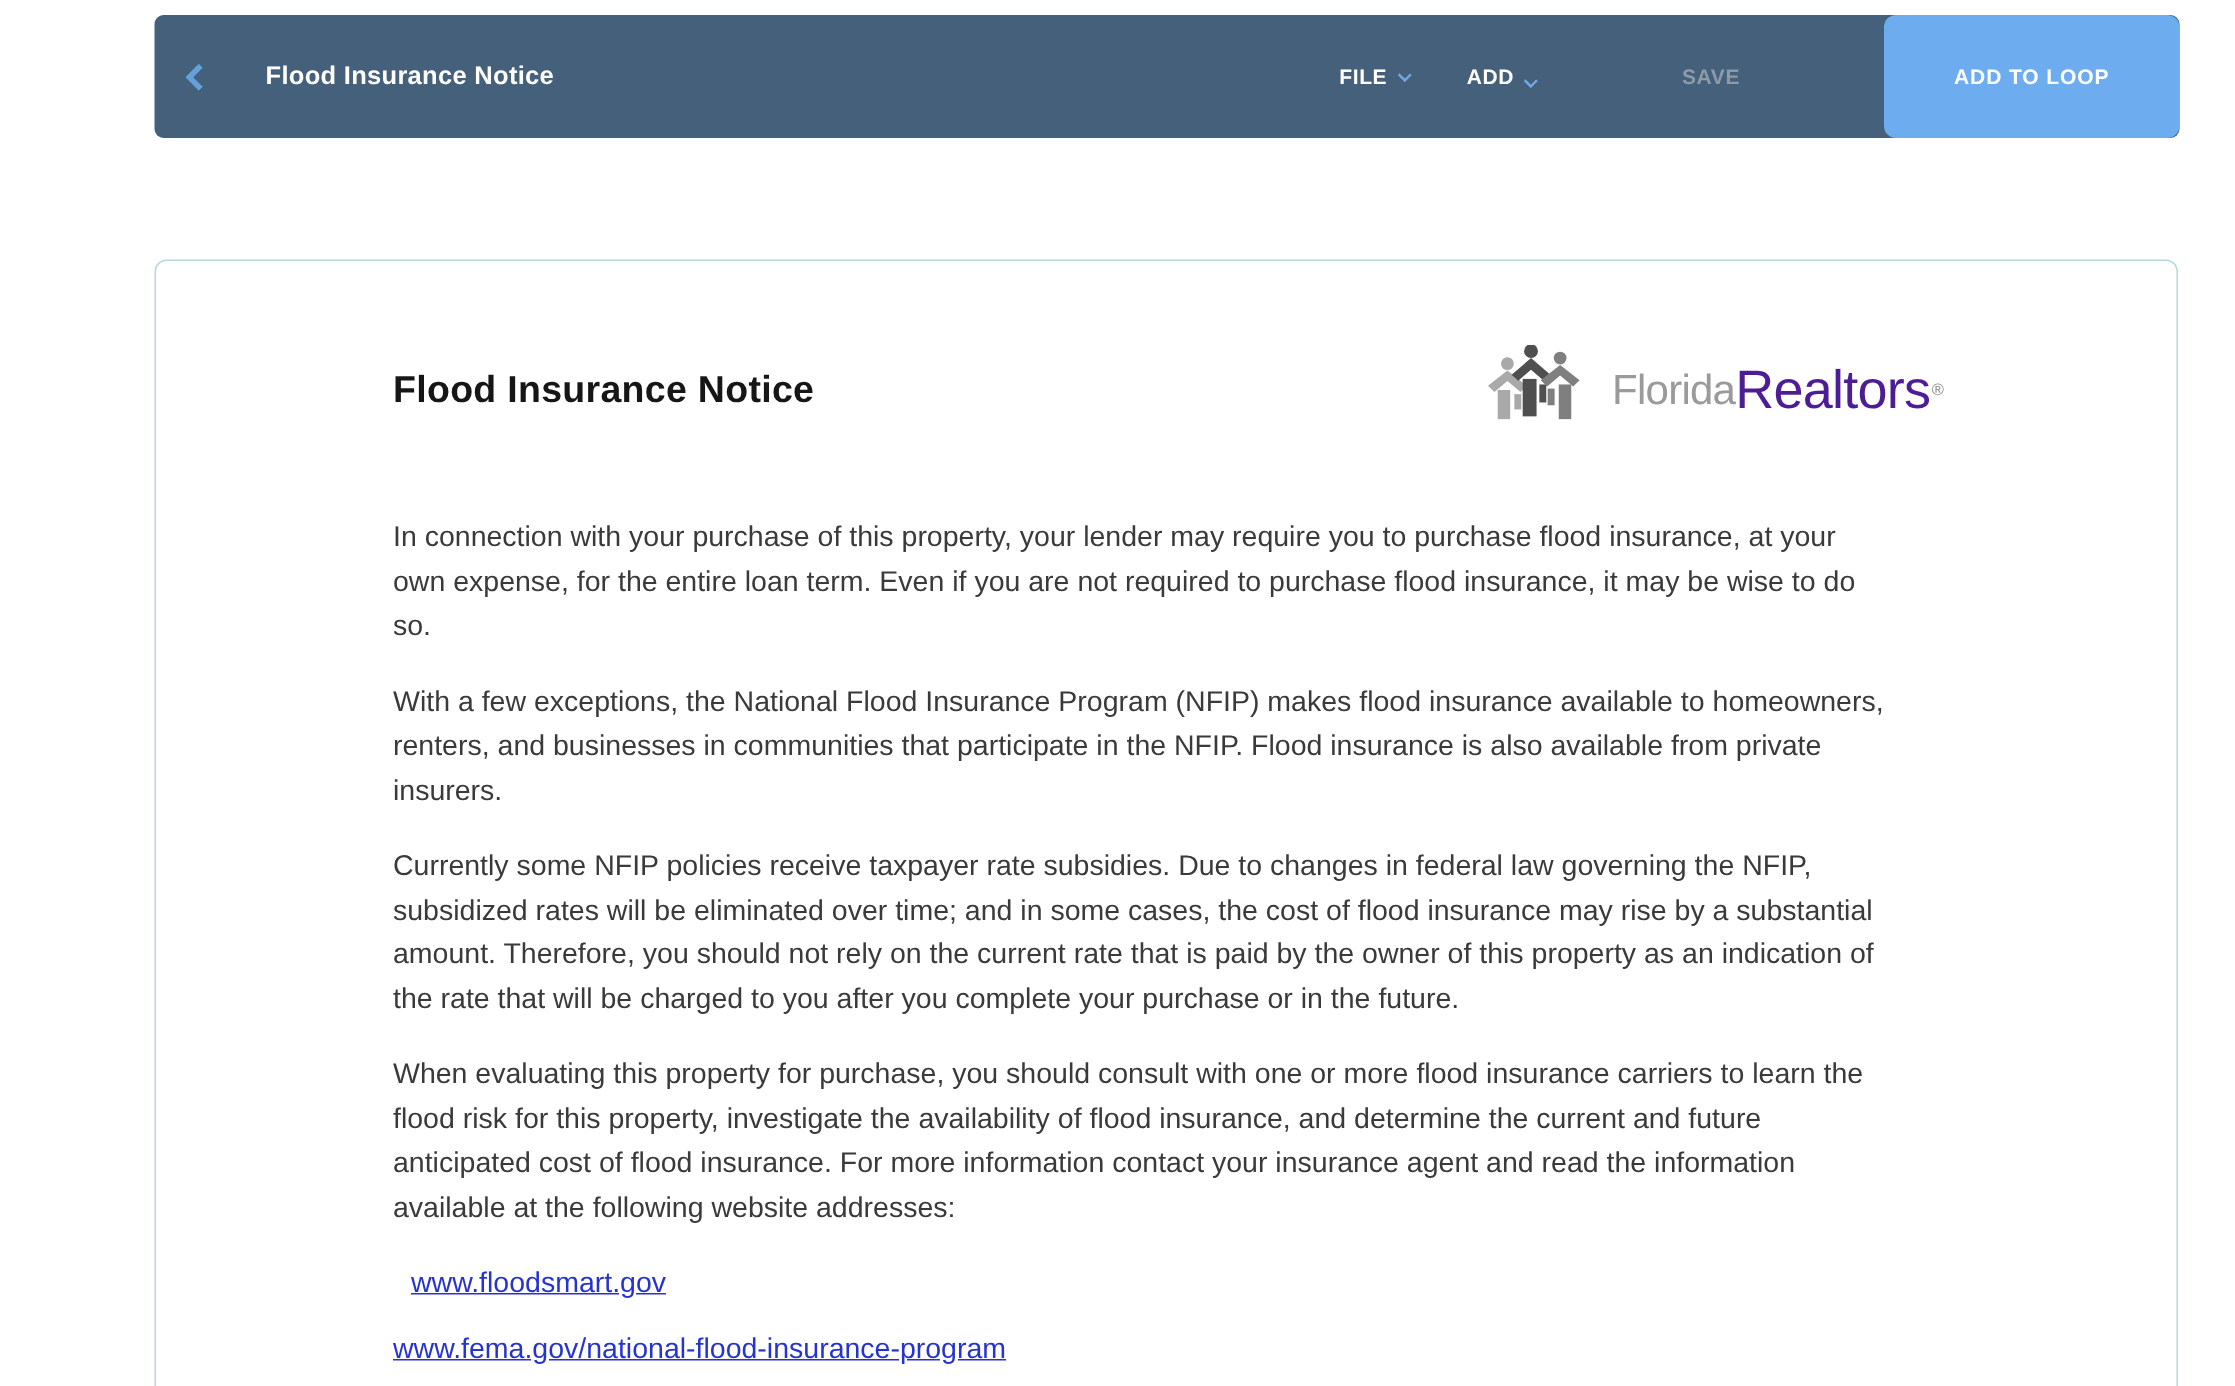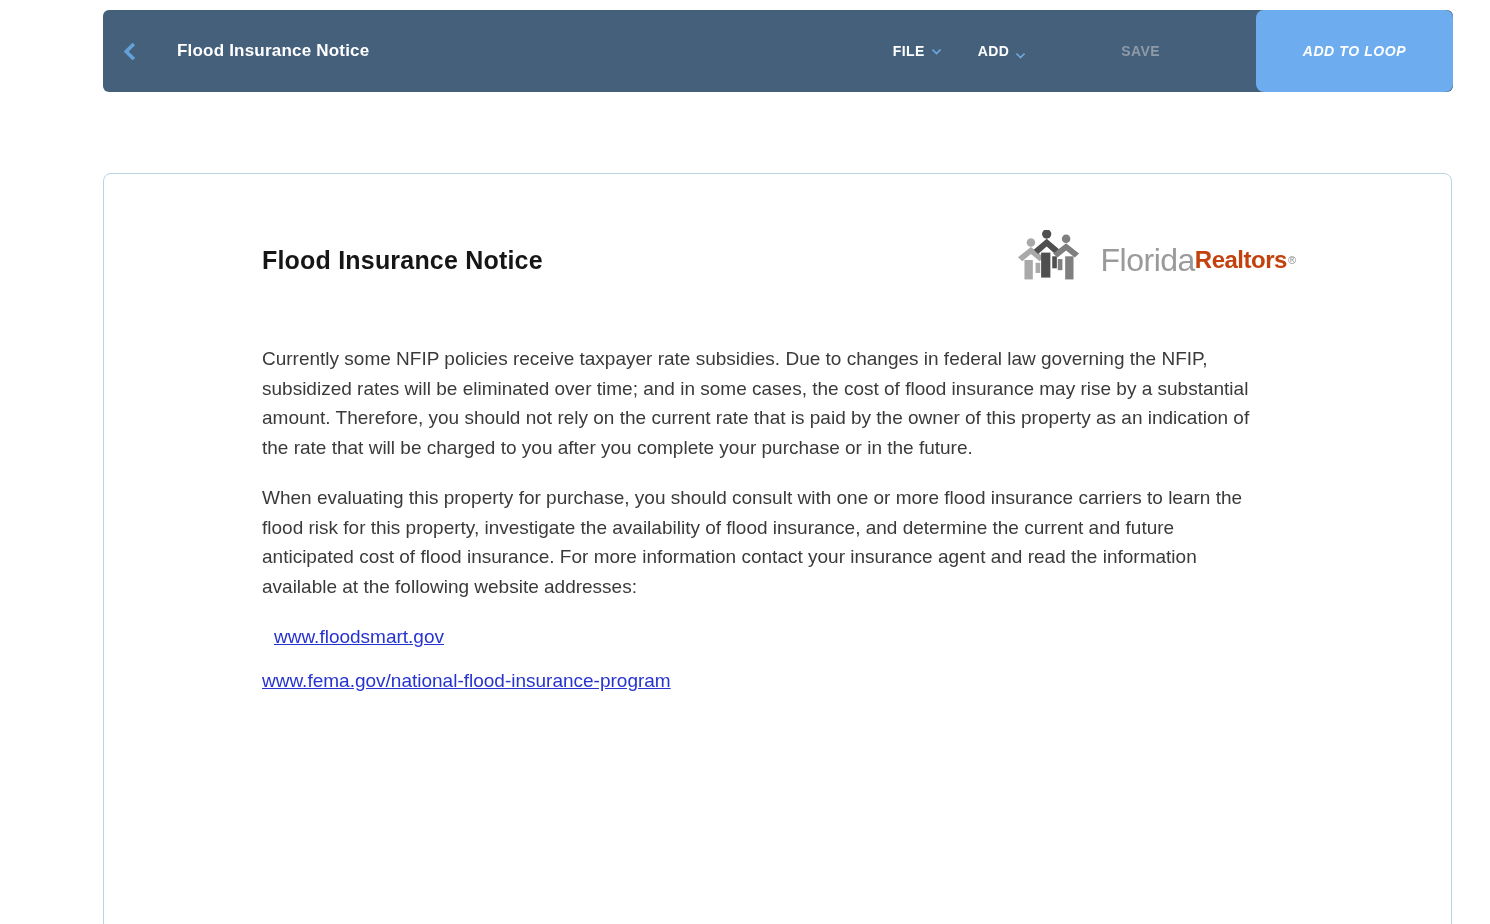--- a/index.html
+++ b/index.html
@@ -39,40 +39,40 @@
   }
   .tb-file { margin-right:38px; }
   .tb-add  { margin-right:97px;align-items:flex-end; }
   .tb-save {
     color:#8E9AA7; font-size:14px; font-weight:700; letter-spacing:0.4px;
     margin-right:96px; background:transparent; border:none; cursor:default;
   }
   .tb-loop-btn {
     width:197px; height:82px; background:#6DADEF; border:none; border-radius:8px;
     color:#ffffff; font-size:14px; font-weight:700; letter-spacing:0.6px;
-    cursor:pointer; font-family:"Liberation Sans", sans-serif;font-style:italic;
+    cursor:pointer; font-family:"Liberation Sans", sans-serif;
   }
 
   
   .doc-card {
     position:absolute; left:103px; top:173px; width:1349px; height:790px;
     background:#ffffff; border:1px solid #B9D6E0; border-radius:8px;
   }
   .doc-inner { padding:54px 158px 0 158px; }
 
   .doc-header-row {
     display:flex; align-items:center; justify-content:space-between;
     height:64px; width:1034px;
   }
   .doc-title { font-size:25px; font-weight:700; color:#161616; letter-spacing:0.2px; }
 
   .logo { display:flex; align-items:center; }
   .logo svg { display:block; margin-right:9px; }
-  .logo-first  { font-size:32px; font-weight:400; color:#9A9A9A; letter-spacing:-0.5px; }
-  .logo-second { font-size:24px; font-weight:700; color:#c2410c; letter-spacing:-0.5px; }
+  .logo-first  { font-size:28px; font-weight:400; color:#9A9A9A; letter-spacing:-0.5px; }
+  .logo-second { font-size:36px; font-weight:400; color:#4c1d95; letter-spacing:-0.5px; }
   .logo-reg { font-size:11px; color:#8A8A8A; vertical-align:super; margin-left:1px; }
 
   .doc-body { margin-top:52px; width:1000px; }
   .doc-body p {
     font-size:19px; line-height:29.5px; color:#3A3A3A; margin:0 0 21px 0;
   }
   .doc-link {
     display:inline-block; font-size:19px; line-height:29.5px;
     color:#2733CF; text-decoration:underline; cursor:pointer;
   }
@@ -135,20 +135,22 @@
               <rect x="5" y="25" width="5" height="12"></rect>
             </g>
           </svg>
           <span class="logo-first">Florida</span>
             <span class="logo-second">Realtors</span>
             <span class="logo-reg">®</span>
         </div>
       </div>
 
       <div class="doc-body">
+        <p>In connection with your purchase of this property, your lender may require you to purchase flood insurance, at your own expense, for the entire loan term. Even if you are not required to purchase flood insurance, it may be wise to do so.</p>
+        <p>With a few exceptions, the National Flood Insurance Program (NFIP) makes flood insurance available to homeowners, renters, and businesses in communities that participate in the NFIP. Flood insurance is also available from private insurers.</p>
         <p>Currently some NFIP policies receive taxpayer rate subsidies. Due to changes in federal law governing the NFIP, subsidized rates will be eliminated over time; and in some cases, the cost of flood insurance may rise by a substantial amount. Therefore, you should not rely on the current rate that is paid by the owner of this property as an indication of the rate that will be charged to you after you complete your purchase or in the future.</p>
         <p>When evaluating this property for purchase, you should consult with one or more flood insurance carriers to learn the flood risk for this property, investigate the availability of flood insurance, and determine the current and future anticipated cost of flood insurance. For more information contact your insurance agent and read the information available at the following website addresses:</p>
 
         <div class="link-row1">
           <a class="doc-link">www.floodsmart.gov</a>
         </div>
         <div>
           <a class="doc-link">www.fema.gov/national-flood-insurance-program</a>
         </div>
       </div>

